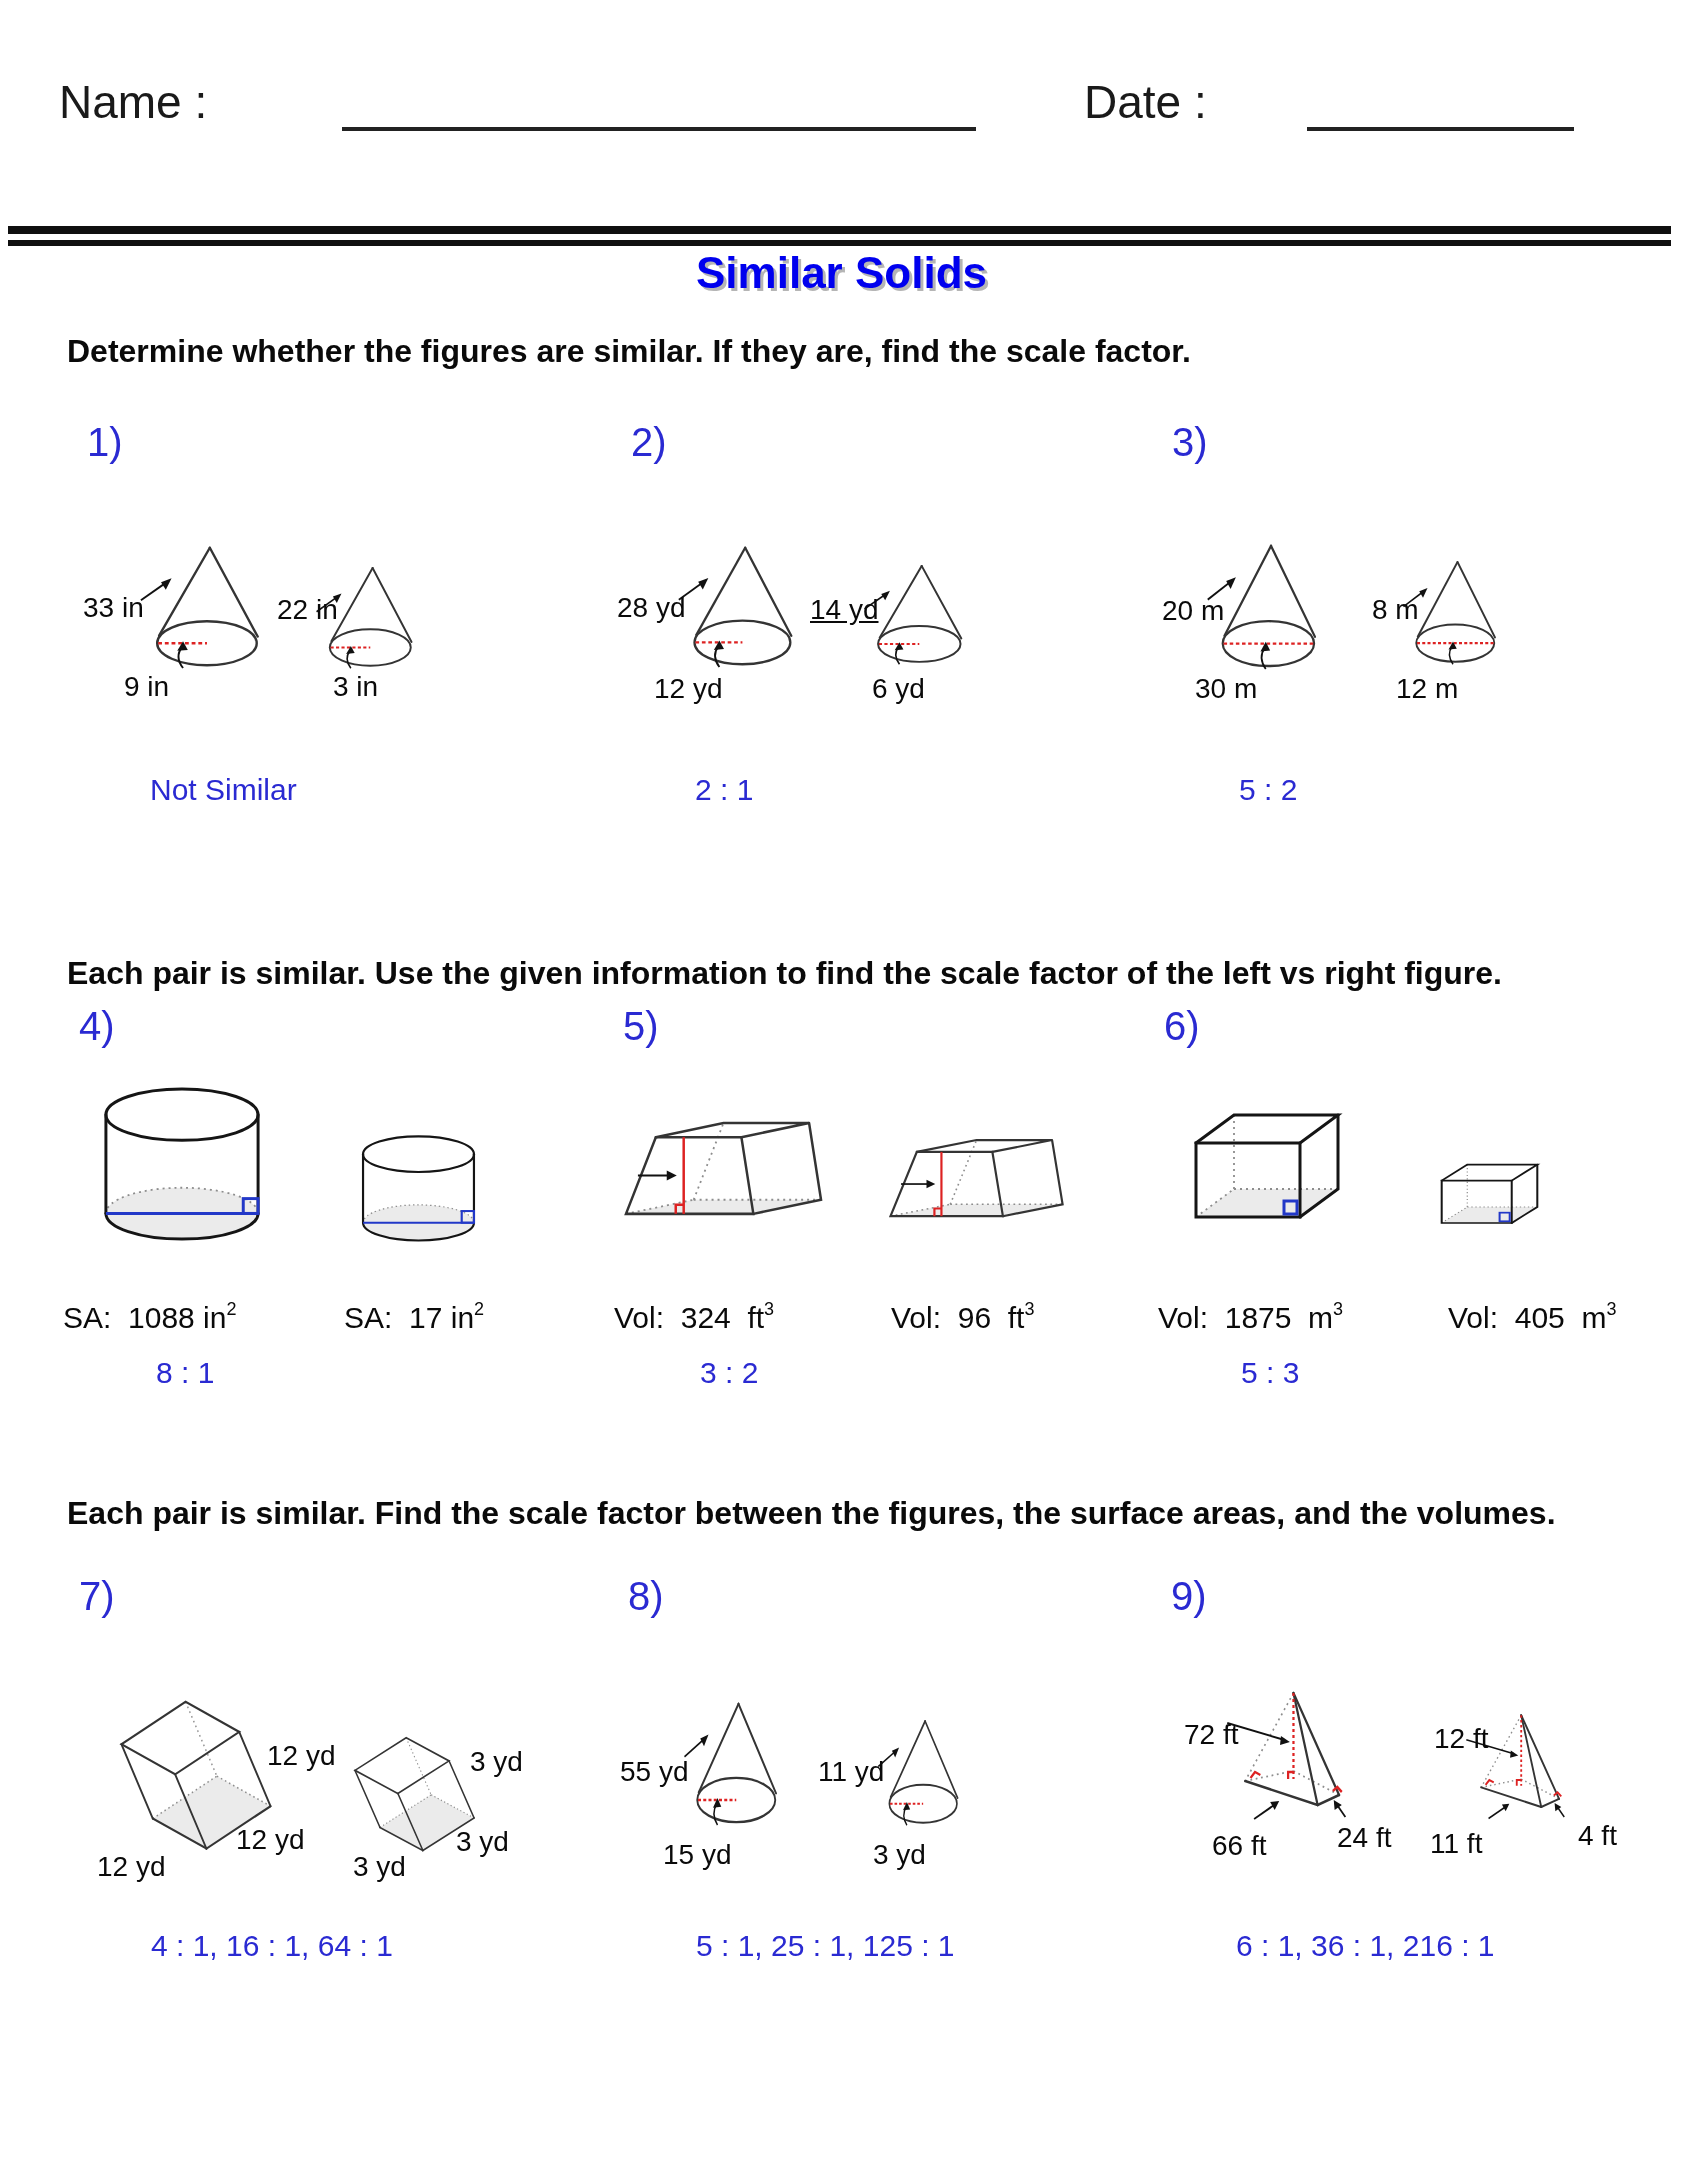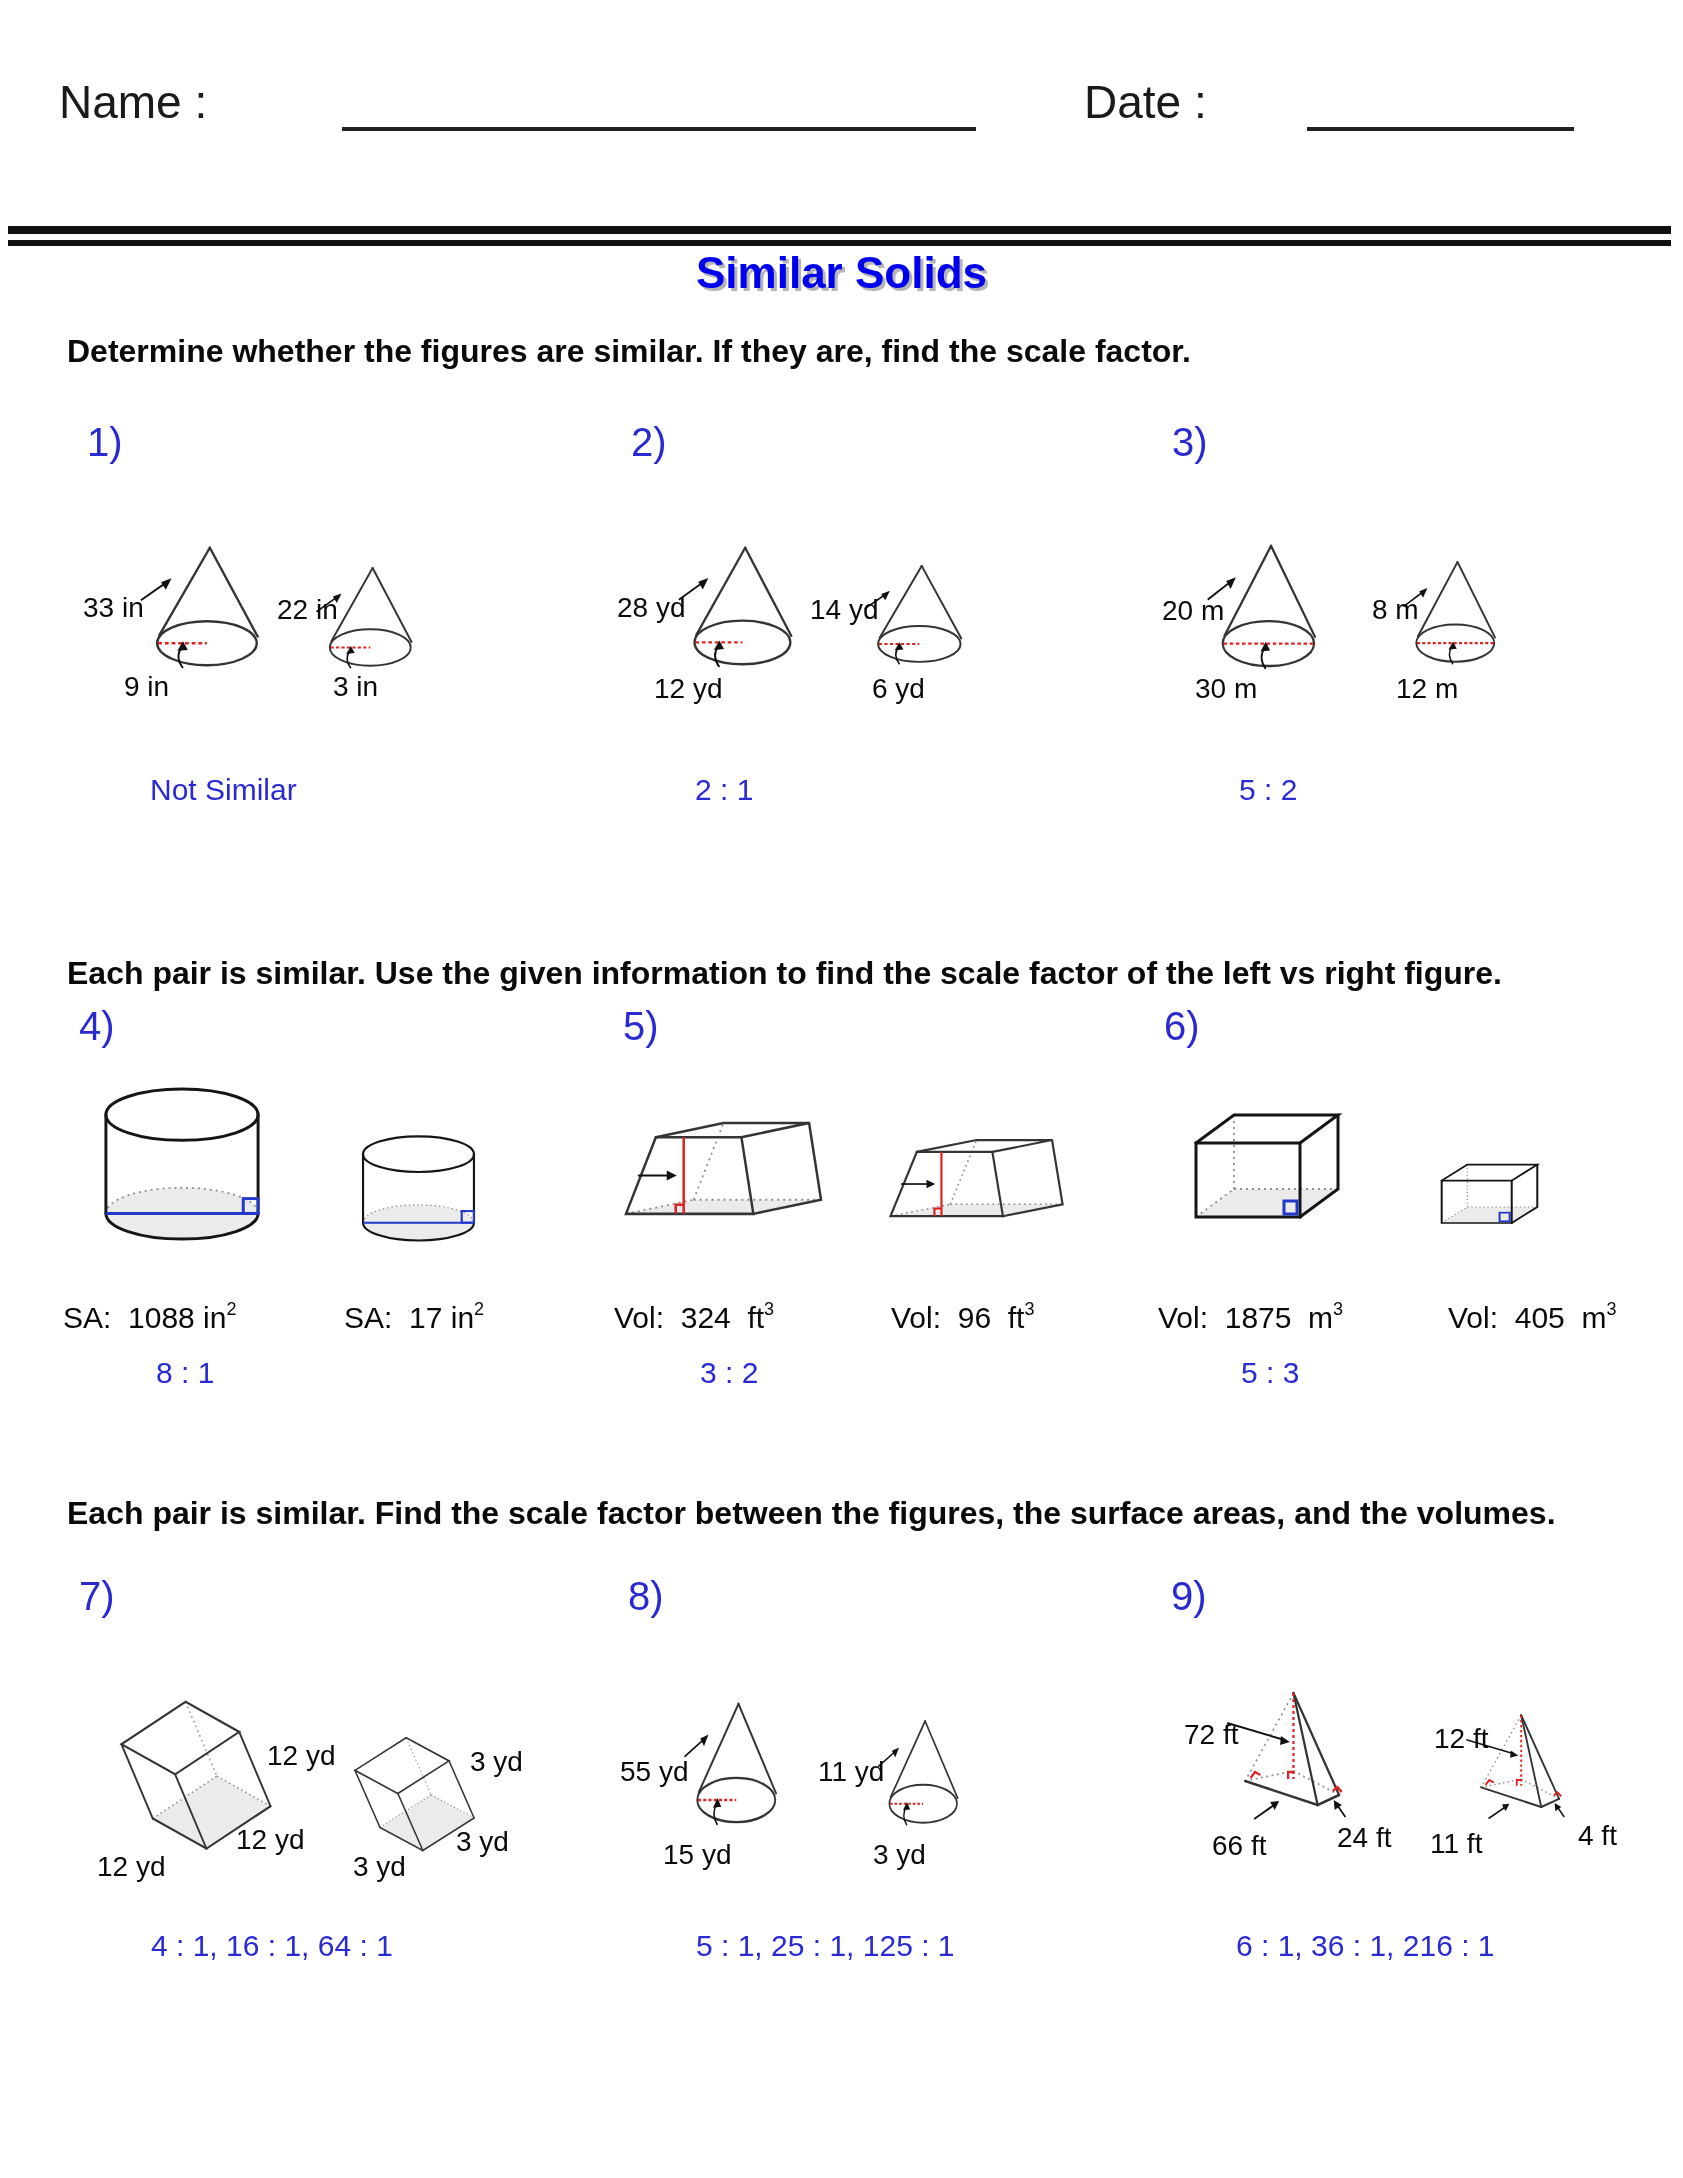--- a/index.html
+++ b/index.html
@@ -89,21 +89,21 @@
   <svg style="left:863px; top:562px;" width="111" height="103" viewBox="0 0 140 132" preserveAspectRatio="none">
     <line class="ln" x1="74" y1="5" x2="21" y2="97"></line>
       <line class="ln" x1="74" y1="5" x2="124" y2="98"></line>
     <ellipse class="ln" cx="71" cy="105" rx="52" ry="23"></ellipse>
     <line class="redd" x1="20" y1="105" x2="71" y2="105"></line>
     <line class="arr" x1="2" y1="60" x2="29" y2="41"></line>
       <polygon class="ah" points="34,37 23,41 28,49"></polygon>
     <path class="arr" d="M46,131 Q37,119 45,109"></path>
       <polygon class="ah" points="46,103 40,113 51,112"></polygon>
   </svg>
-  <span class="abs lab" style="left:810px; top:594px;">14 yd</span>
+  <span class="abs lab" style="left:810px; top:594px;text-decoration:underline;">14 yd</span>
   <span class="abs lab" style="left:872px; top:673px;text-align:center;">6 yd</span>
 
   <svg style="left:1206px; top:541px;" width="123" height="129" viewBox="0 0 140 132" preserveAspectRatio="none">
     <line class="ln" x1="74" y1="5" x2="21" y2="97"></line>
       <line class="ln" x1="74" y1="5" x2="124" y2="98"></line>
     <ellipse class="ln" cx="71" cy="105" rx="52" ry="23"></ellipse>
     <line class="redd" x1="20" y1="105" x2="122" y2="105"></line>
     <line class="arr" x1="2" y1="60" x2="29" y2="41"></line>
       <polygon class="ah" points="34,37 23,41 28,49"></polygon>
     <path class="arr" d="M68,131 Q59,119 67,109"></path>

